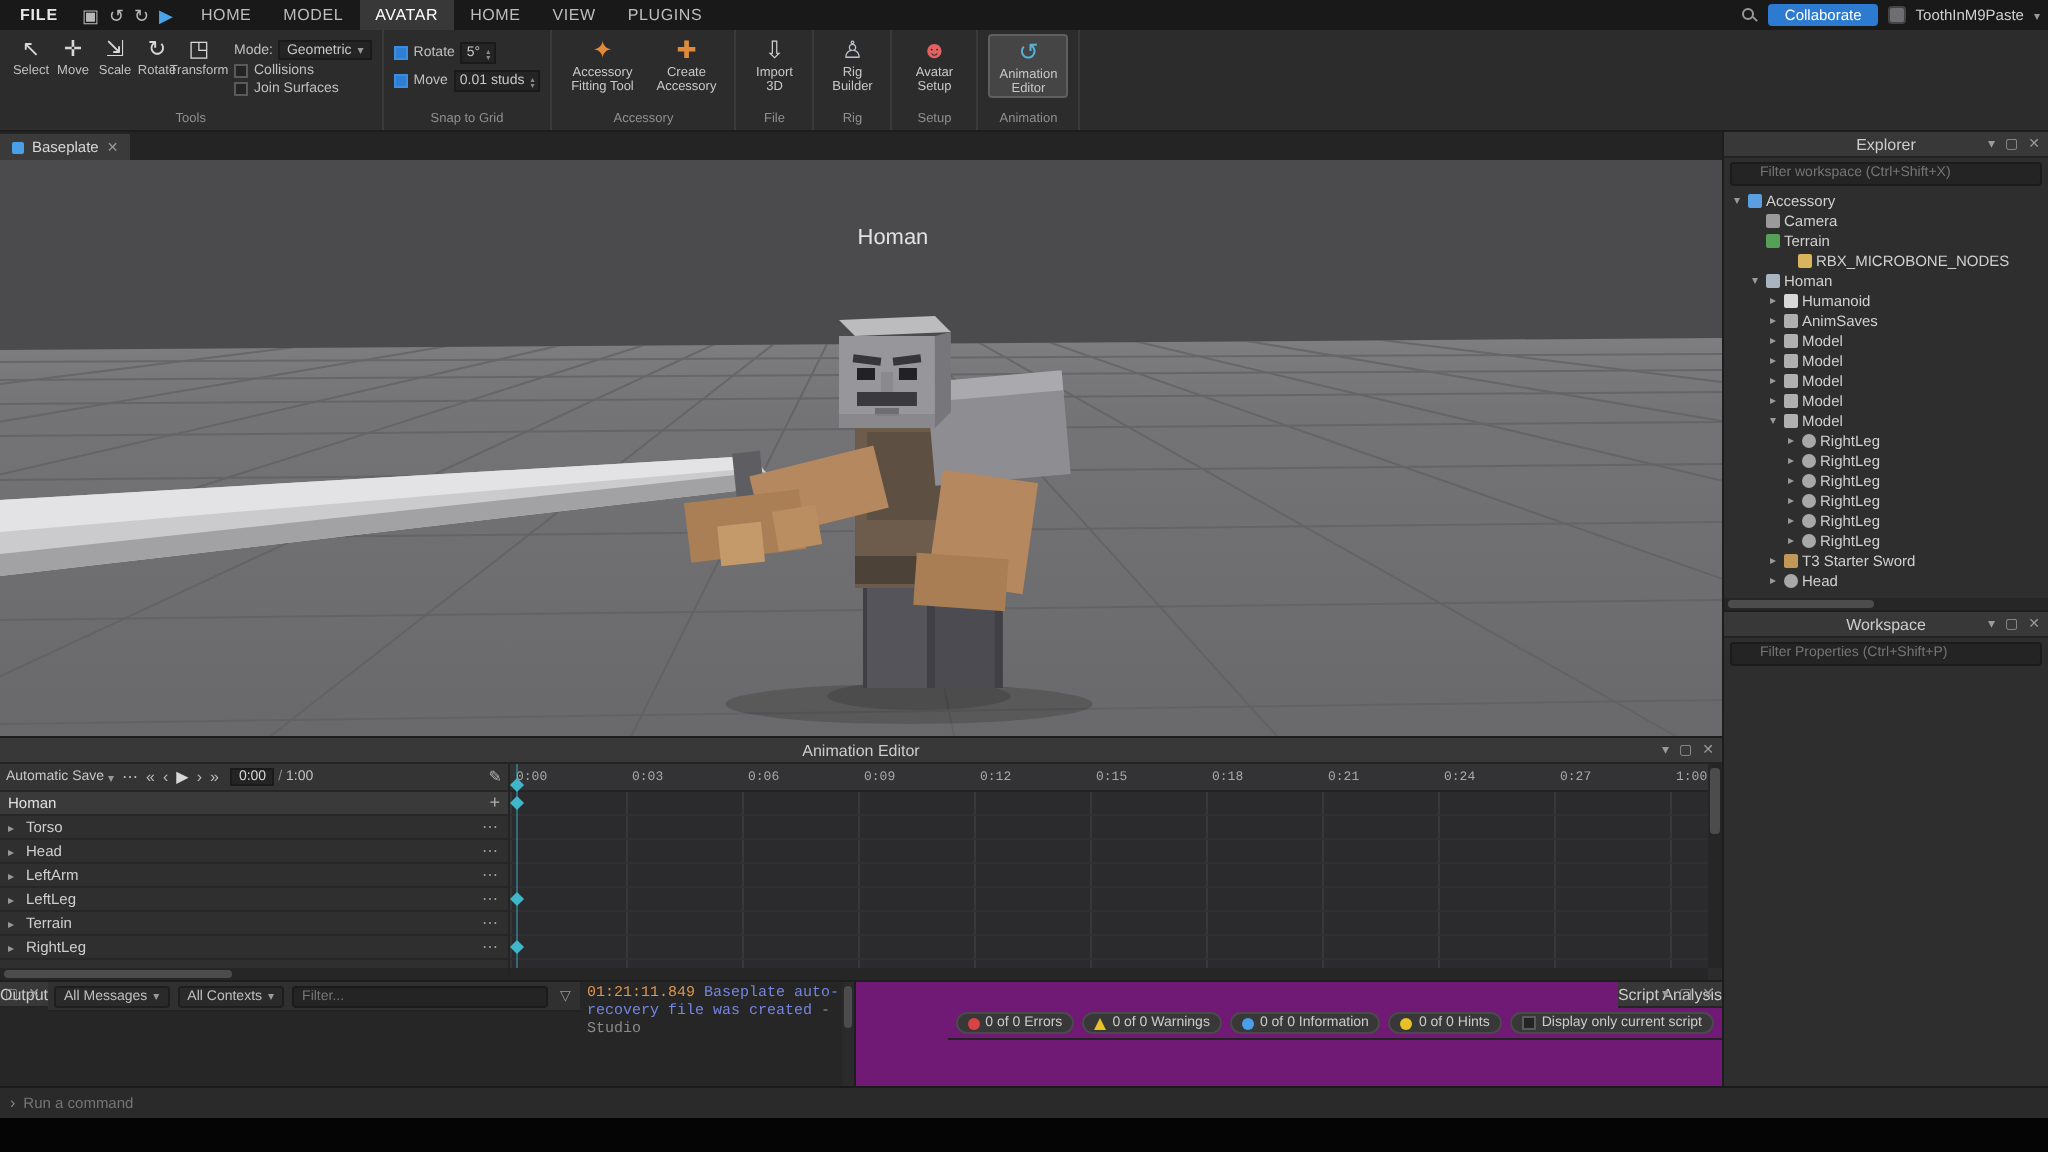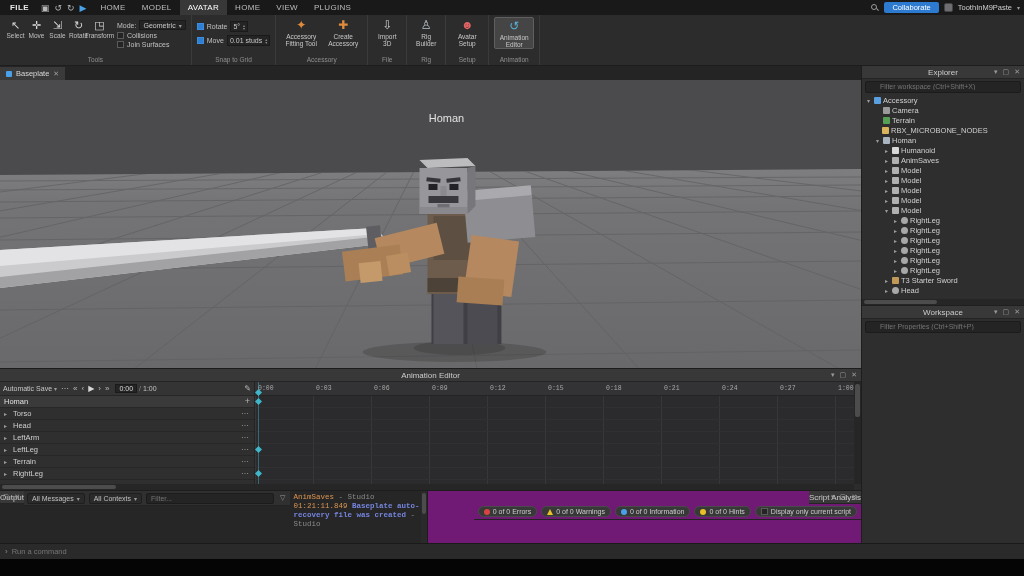--- a/index.html
+++ b/index.html
@@ -126,21 +126,21 @@
   .bottom-row { flex:1; display:flex; min-height:0; border-top:1px solid #1d1d1d; }
   .output { width:428px; flex:0 0 auto; display:flex; flex-direction:row; border-right:1px solid #1d1d1d; background:#262626; }
   .out-toolbar { height:15px; display:flex; align-items:center; gap:4px; padding:0 3px; background:#303030; border-bottom:1px solid #222; flex:0 0 auto; }
   .dd { display:inline-flex; align-items:center; gap:3px; background:#2a2a2a; border:1px solid #1e1e1e; border-radius:2px; height:11px; padding:0 4px; font-size:7px; color:#c0c0c0; white-space:nowrap; }
   .out-filter { margin-left:auto; width:128px; height:11px; background:#242424; border:1px solid #1b1b1b; border-radius:2px; color:#9a9a9a; font-size:7px; padding:0 4px; font-family:inherit; outline:none; }
   .funnel { color:#9a9a9a; font-size:7px; margin:0 2px; }
   .out-log { flex:1; font-family:"Liberation Mono",monospace; font-size:7.5px; line-height:9px; padding:2px 3px; overflow:hidden; position:relative; }
   .out-vscroll { position:absolute; right:0; top:0; bottom:0; width:6px; background:#2a2a2a; }
   .out-vscroll .thumb { position:absolute; left:1px; top:2px; width:4px; height:40%; background:#4c4c4c; border-radius:2px; }
   .seg-orange { color:#de9550; }
-  .seg-blue { color:#7585e0; font-weight:bold; }
+  .seg-blue { color:#7585e0; font-weight:normal; }
   .seg-muted { color:#8a8a8a; }
   .script-analysis { flex:1; display:flex; flex-direction:column; background:#701a75;align-items:flex-end; }
   .sa-toolbar { height:16px; display:flex; align-items:center; gap:4px; padding:0 4px; border-bottom:1px solid #222; flex:0 0 auto; }
   .sa-chip { display:inline-flex; align-items:center; gap:3px; background:#383838; border:1px solid #4a4a4a; border-radius:7px; height:11px; padding:0 5px; font-size:7px; color:#cccccc; white-space:nowrap; }
   .sa-dot { width:6px; height:6px; border-radius:50%; display:inline-block; flex:0 0 auto; }
   .dot-errors { background:#d84343; }
   .dot-warnings { width:0; height:0; border-radius:0; border-left:3px solid transparent; border-right:3px solid transparent; border-bottom:6px solid #e8c027; background:transparent; }
   .dot-information { background:#4aa0e8; }
   .dot-hints { background:#e8c027; }
   .sa-body { flex:1; }
@@ -531,21 +531,20 @@
               <span>All Contexts</span>
               <span class="chev">▾</span>
             </span>
             <input class="out-filter" placeholder="Filter..." style="">
             <span class="funnel">▽</span>
           </div>
           <div class="out-log" id="output-log">
             <div class="out-vscroll">
                 <div class="thumb"></div>
               </div>
-          <div class="log-line"><span class="seg-orange">AnimSaves</span><span class="seg-muted">  -  Studio</span></div>
               <div class="log-line"><span class="seg-orange">01:21:11.849  </span><span class="seg-blue">Baseplate auto-recovery file was created</span><span class="seg-muted">  -  Studio</span></div>
             </div>
         </div>
         <div class="script-analysis">
           <div class="panel-header">
             <span>Script Analysis</span>
             <span class="ph-icons">
               <span>▾</span>
               <span>▢</span>
               <span>✕</span>
@@ -605,21 +604,21 @@
             <div class="tree-row" style="padding-left: 12px;">
               <span class="tree-arrow"></span>
               <span class="tree-icon icon-camera"></span>
               <span class="tree-label">Camera</span>
             </div>
             <div class="tree-row" style="padding-left: 12px;">
               <span class="tree-arrow"></span>
               <span class="tree-icon icon-terrain"></span>
               <span class="tree-label">Terrain</span>
             </div>
-            <div class="tree-row" style="padding-left: 11px;">
+            <div class="tree-row" style="padding-left: 28px;">
               <span class="tree-arrow"></span>
               <span class="tree-icon icon-folder"></span>
               <span class="tree-label">RBX_MICROBONE_NODES</span>
             </div>
             <div class="tree-row" style="padding-left: 12px;">
               <span class="tree-arrow">▾</span>
               <span class="tree-icon icon-character"></span>
               <span class="tree-label">Homan</span>
             </div>
             <div class="tree-row" style="padding-left: 21px;">

